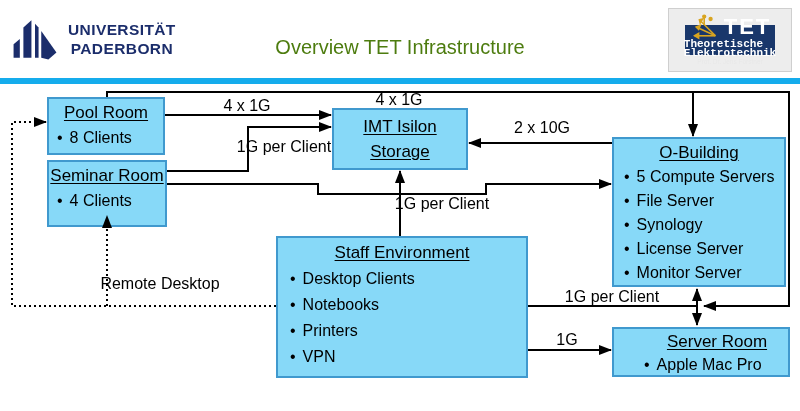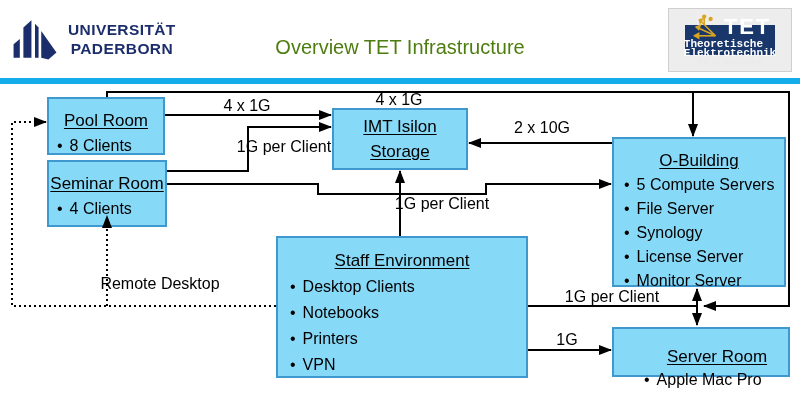--- a/index.html
+++ b/index.html
@@ -15,27 +15,27 @@
   .tet-inner{width:100%;height:100%;background:#19376B;display:flex;flex-direction:column;
              align-items:center;justify-content:center;}
   .tet-row{display:flex;align-items:center;gap:3px;}
   .tet-name{color:#fff;font-weight:bold;font-size:22px;letter-spacing:2px;line-height:24px;}
   .tet-sub{color:#fff;font-weight:bold;font-size:11px;line-height:9px;font-family:Liberation Mono, monospace;}
   .tet-subsub{color:#e8e8e8;font-size:6.5px;line-height:8px;}
   .divider{position:absolute;left:0;top:78px;width:800px;height:6px;background:#15ACEC;}
 
   
   .node{position:absolute;background:#87D9F8;border:2px solid #4099CE;box-sizing:border-box;}
-  .node-title{text-align:center;font-size:17px;line-height:24px;padding-top:10px;
+  .node-title{text-align:center;font-size:17px;line-height:24px;padding-top:2px;
               text-decoration:underline;text-underline-offset:2px;}
   .brow{display:flex;gap:7px;font-size:16px;line-height:26px;padding-left:8px;}
   .brow .dot{font-size:16px;}
   .ob .brow{line-height:24px;padding-left:10px;}
   .staff .brow{padding-left:12px;}
-  .server .node-title{line-height:23px;padding-top:16px;margin-left:32px;}
+  .server .node-title{line-height:23px;padding-top:1px;margin-left:32px;}
   .server .brow{line-height:23px;padding-left:30px;}
   .isilon .node-title{padding-top:4px;line-height:25px;}
 
   
   .elabel{position:absolute;font-size:16px;white-space:nowrap;transform:translate(-50%,-50%);}
 
   svg.wires{position:absolute;left:0;top:0;pointer-events:none;}
 </style>
 </head>
 <body>

